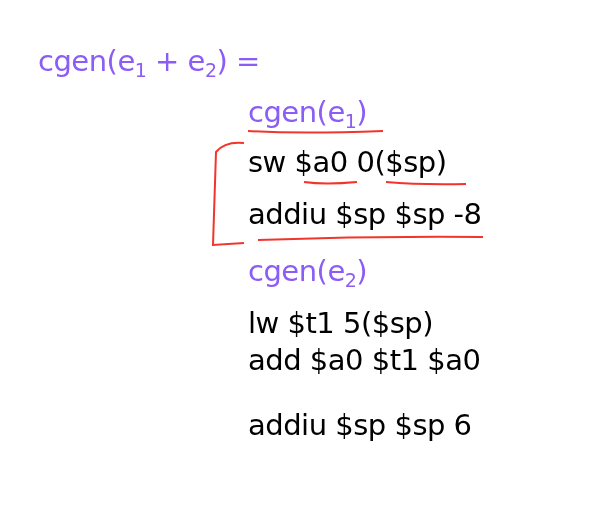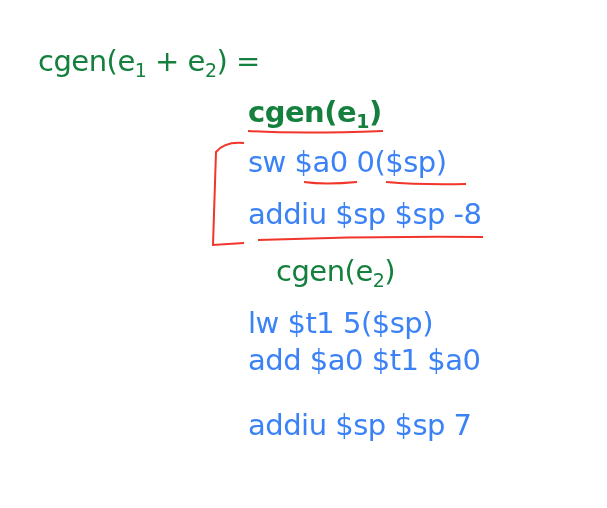--- a/index.html
+++ b/index.html
@@ -1,41 +1,41 @@
 <!DOCTYPE html>
 <html><head>
 <meta charset="utf-8">
 <style>
   html, body { margin:0; padding:0; background:#ffffff; }
   body { width:607px; height:508px; position:relative; overflow:hidden;
          font-family:"DejaVu Sans", "Liberation Sans", sans-serif; }
   .line { position:absolute; font-size:29px; line-height:34px; white-space:nowrap; letter-spacing:-0.5px; }
-  .red { color:#15803d; }
-  .blue { color:#3b82f6; }
+  .red { color:#8b5cf6; }
+  .blue { color:#000000; }
   sub { font-size:19px; vertical-align:-6px; line-height:0; }
   svg.marks { position:absolute; left:0; top:0; }
 </style>
 </head>
 <body>
 
 <div class="line red" style="left:38px;top:44px;">
   <span>cgen(e</span><sub>1</sub><span> + e</span><sub>2</sub><span>) =</span>
 </div>
 
-<div class="line red" style="left:248px;top:95px;font-weight:bold;">
+<div class="line red" style="left:248px;top:95px;">
   <span>cgen(e</span><sub>1</sub><span>)</span>
 </div>
 <div class="line blue" style="left:248px;top:145px;">sw $a0 0($sp)</div>
 <div class="line blue" style="left:248px;top:197px;">addiu $sp $sp -8</div>
-<div class="line red" style="left:248px;top:254px;margin-left:28px;">
+<div class="line red" style="left:248px;top:254px;">
   <span>cgen(e</span><sub>2</sub><span>)</span>
 </div>
 <div class="line blue" style="left:248px;top:306px;">lw $t1 5($sp)</div>
 <div class="line blue" style="left:248px;top:343px;">add $a0 $t1 $a0</div>
-<div class="line blue" style="left:248px;top:408px;">addiu $sp $sp 7</div>
+<div class="line blue" style="left:248px;top:408px;">addiu $sp $sp 6</div>
 
 <svg class="marks" width="607" height="508">
   <path d="M248 131 Q300 134 383 131" stroke="#f2352a" stroke-width="2" fill="none"></path>
   <path d="M304 182 Q325 185 357 182" stroke="#f2352a" stroke-width="2" fill="none"></path>
   <path d="M386 182 Q420 185 466 184" stroke="#f2352a" stroke-width="2" fill="none"></path>
   <path d="M258 240 Q370 236 483 237" stroke="#f2352a" stroke-width="2" fill="none"></path>
   <path d="M244 143 Q225 141 216 152 L213 245 L244 243" stroke="#f2352a" stroke-width="2" fill="none"></path>
 </svg>
 
 </body></html>

